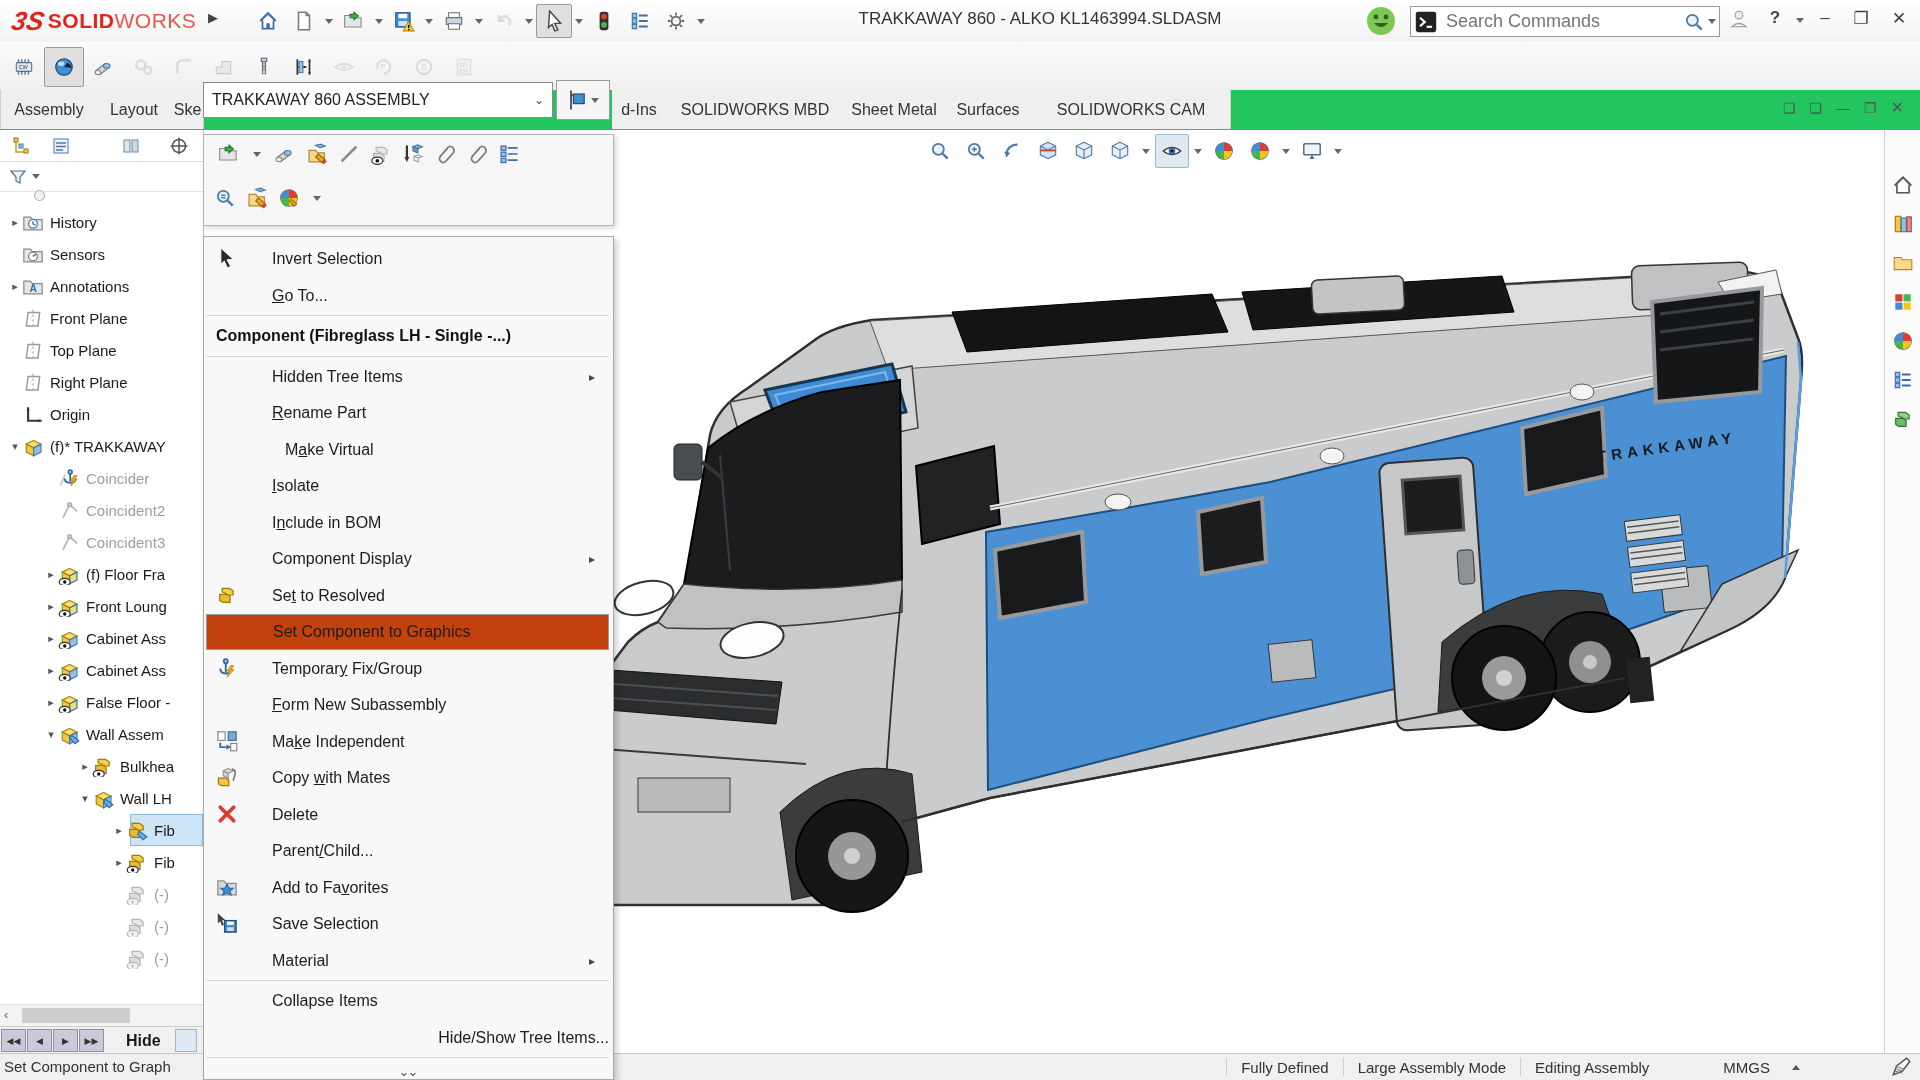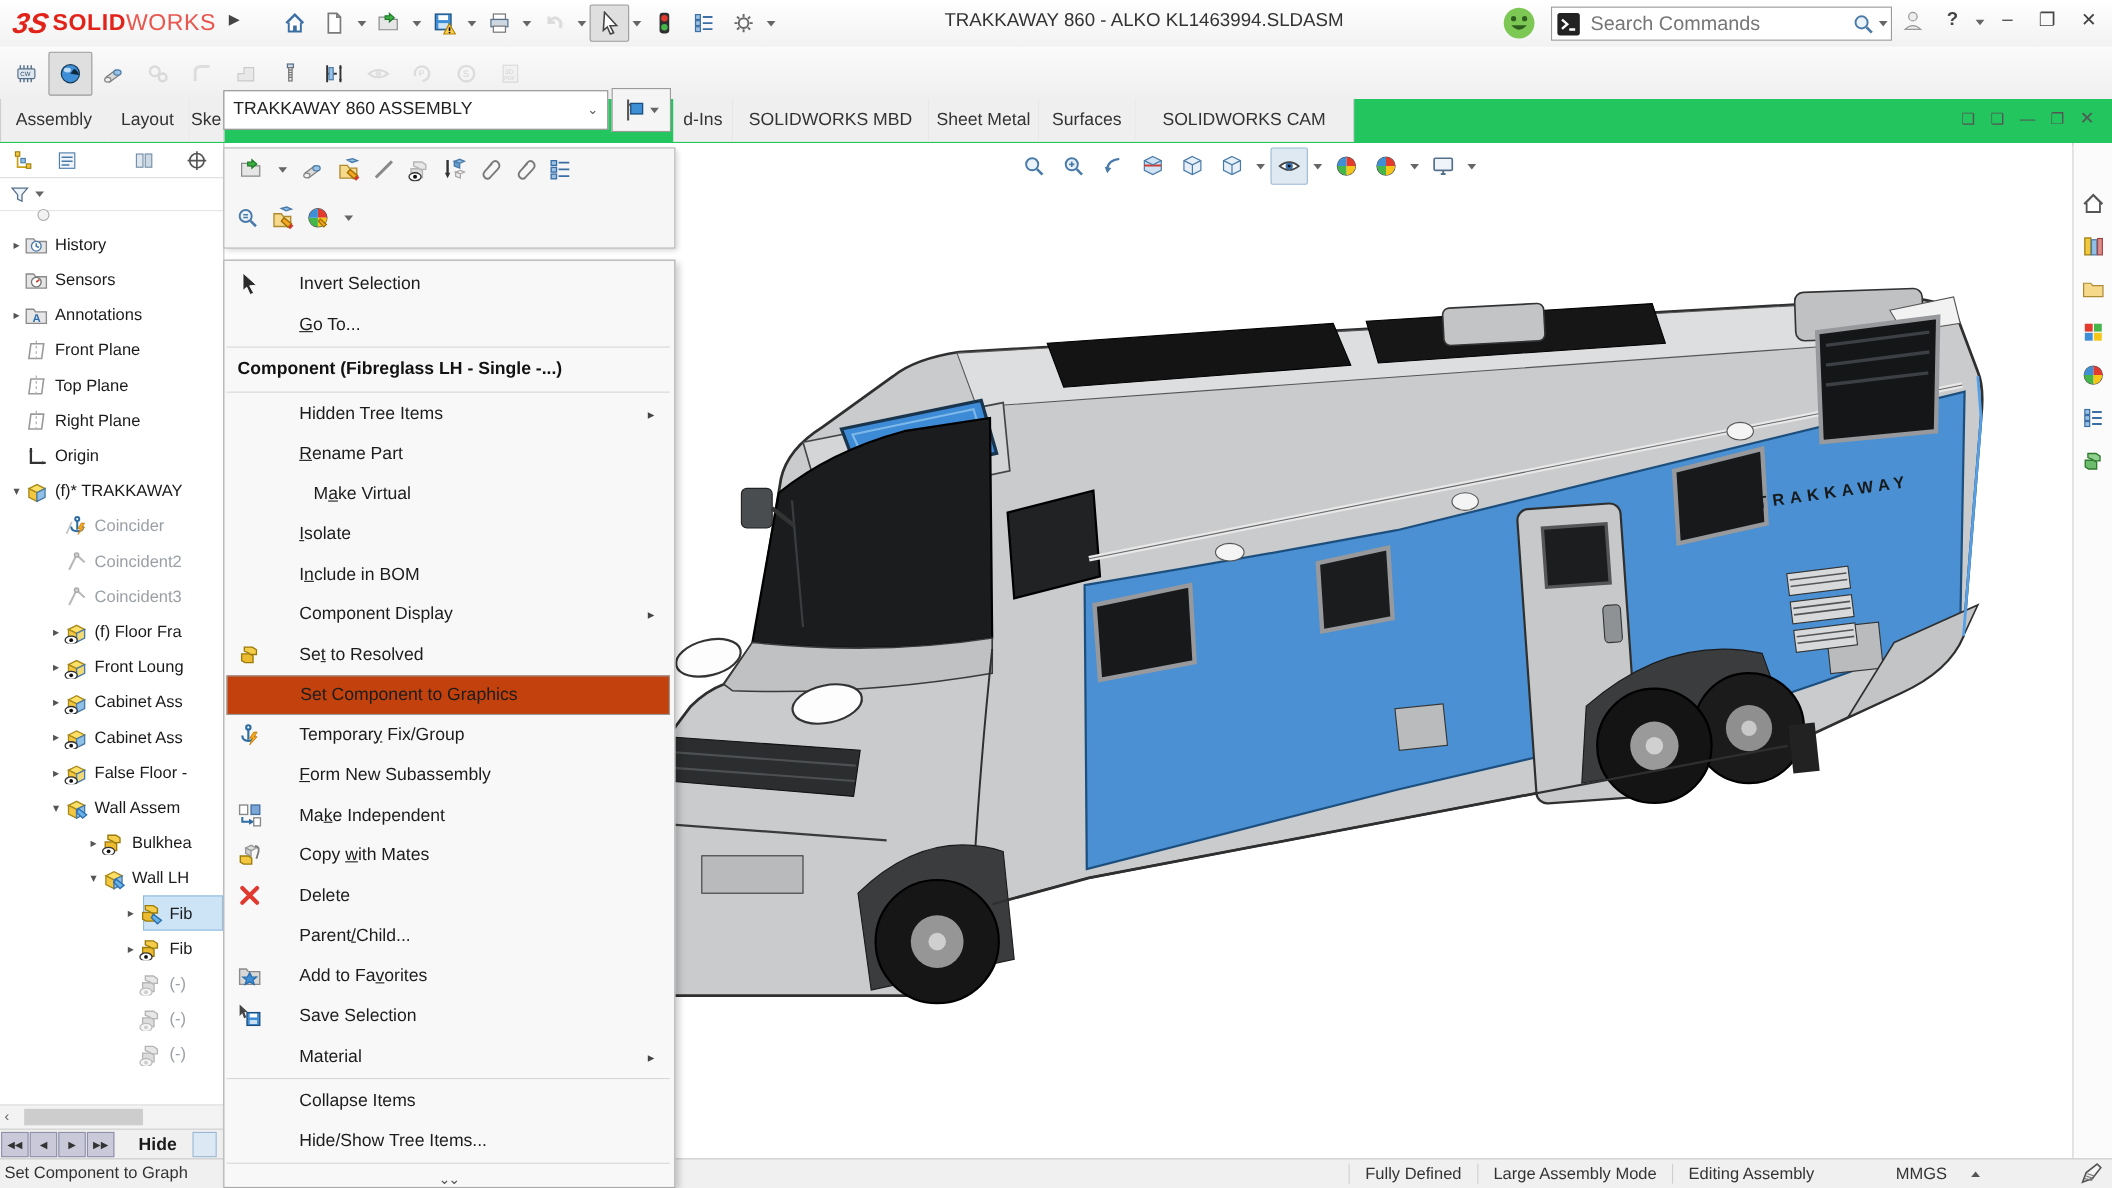--- a/index.html
+++ b/index.html
@@ -1153,21 +1153,21 @@
       <div class="mitem" style="top: 705.5px;">
         <span class="micon"></span>
         <span class="mlabel">Material</span>
         <span class="sub">▸</span>
       </div>
       <div class="msep" style="top: 743px;"></div>
       <div class="mitem" style="top: 746px;">
         <span class="micon"></span>
         <span class="mlabel">Collapse Items</span>
       </div>
-      <div class="mitem" style="top: 782.5px;">
+      <div class="mitem" style="top: 782.5px; justify-content: flex-end;">
         <span class="micon"></span>
         <span class="mlabel">Hide/Show Tree Items...</span>
       </div>
       <div class="msep" style="top: 820px;"></div>
       <div class="mchev" style="top: 827px;">⌄⌄</div>
     </div>
 
 </div>
 
 </body></html>

